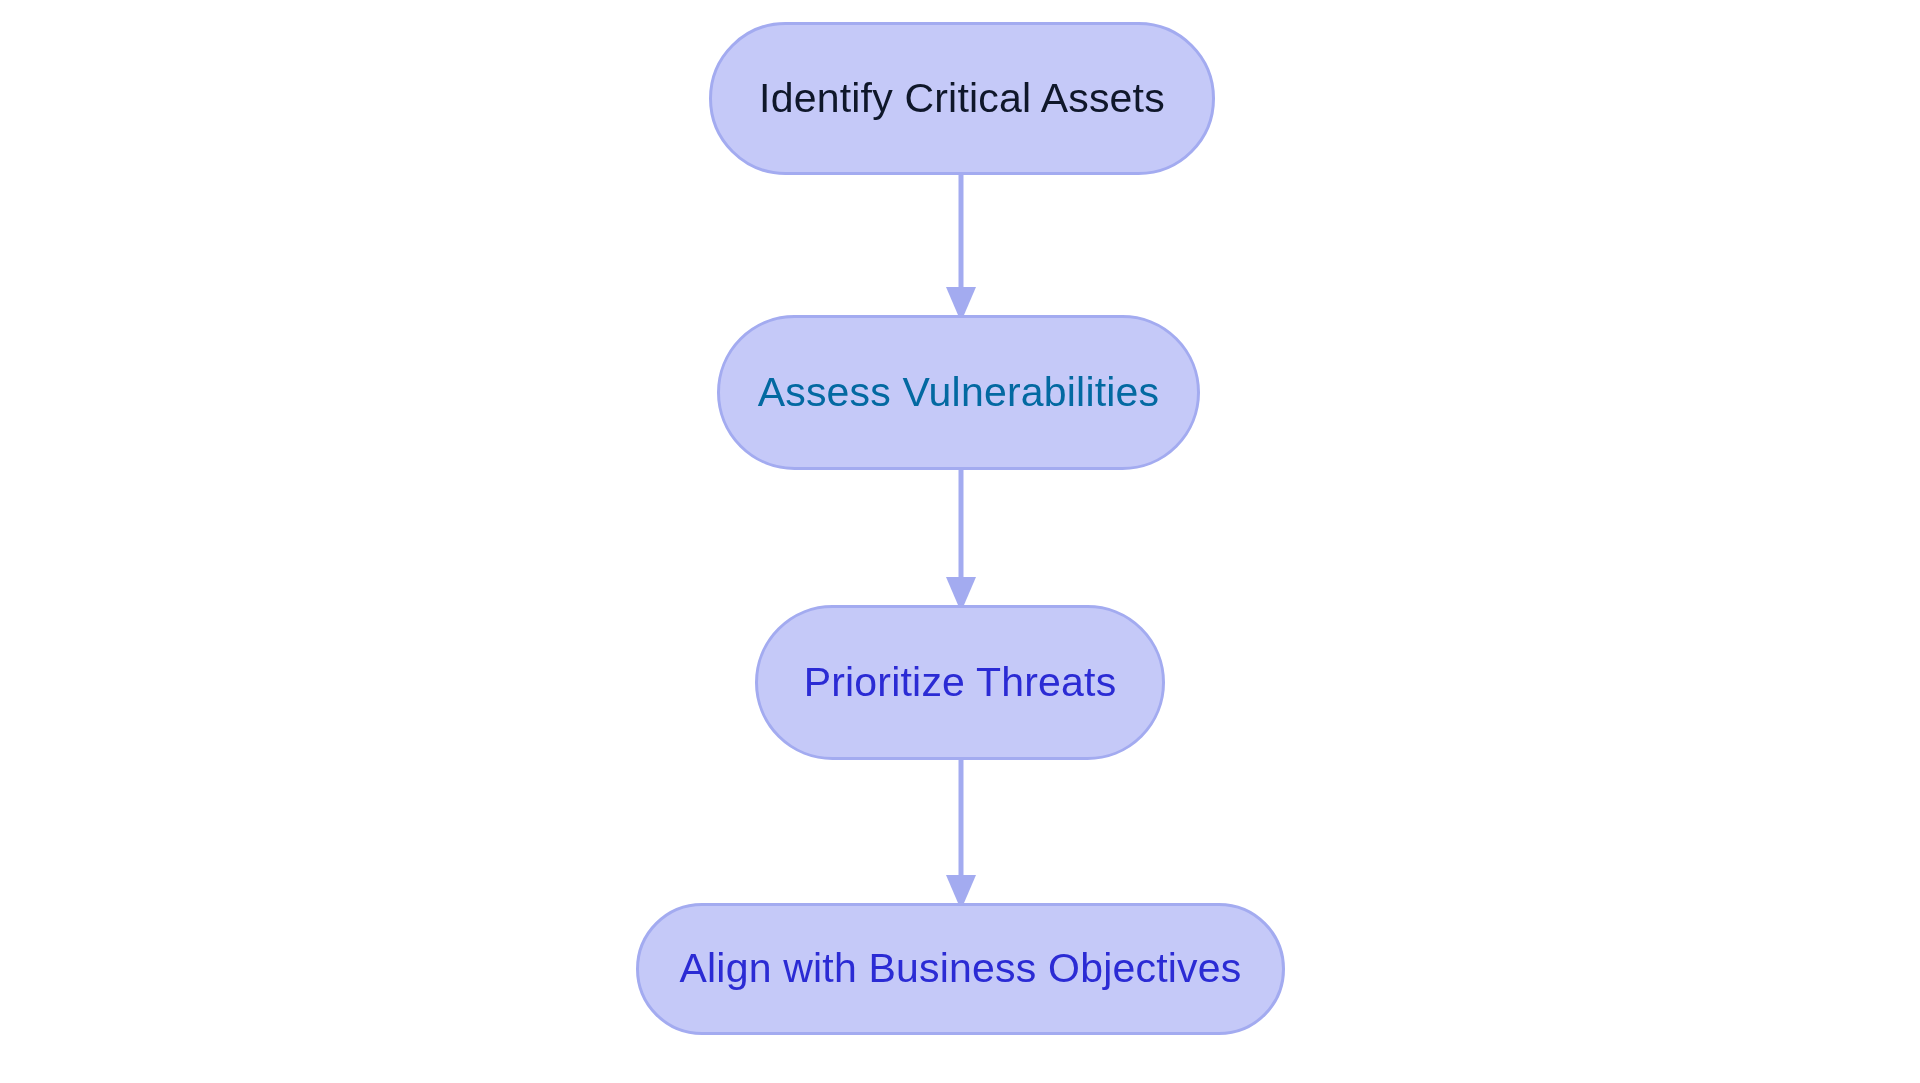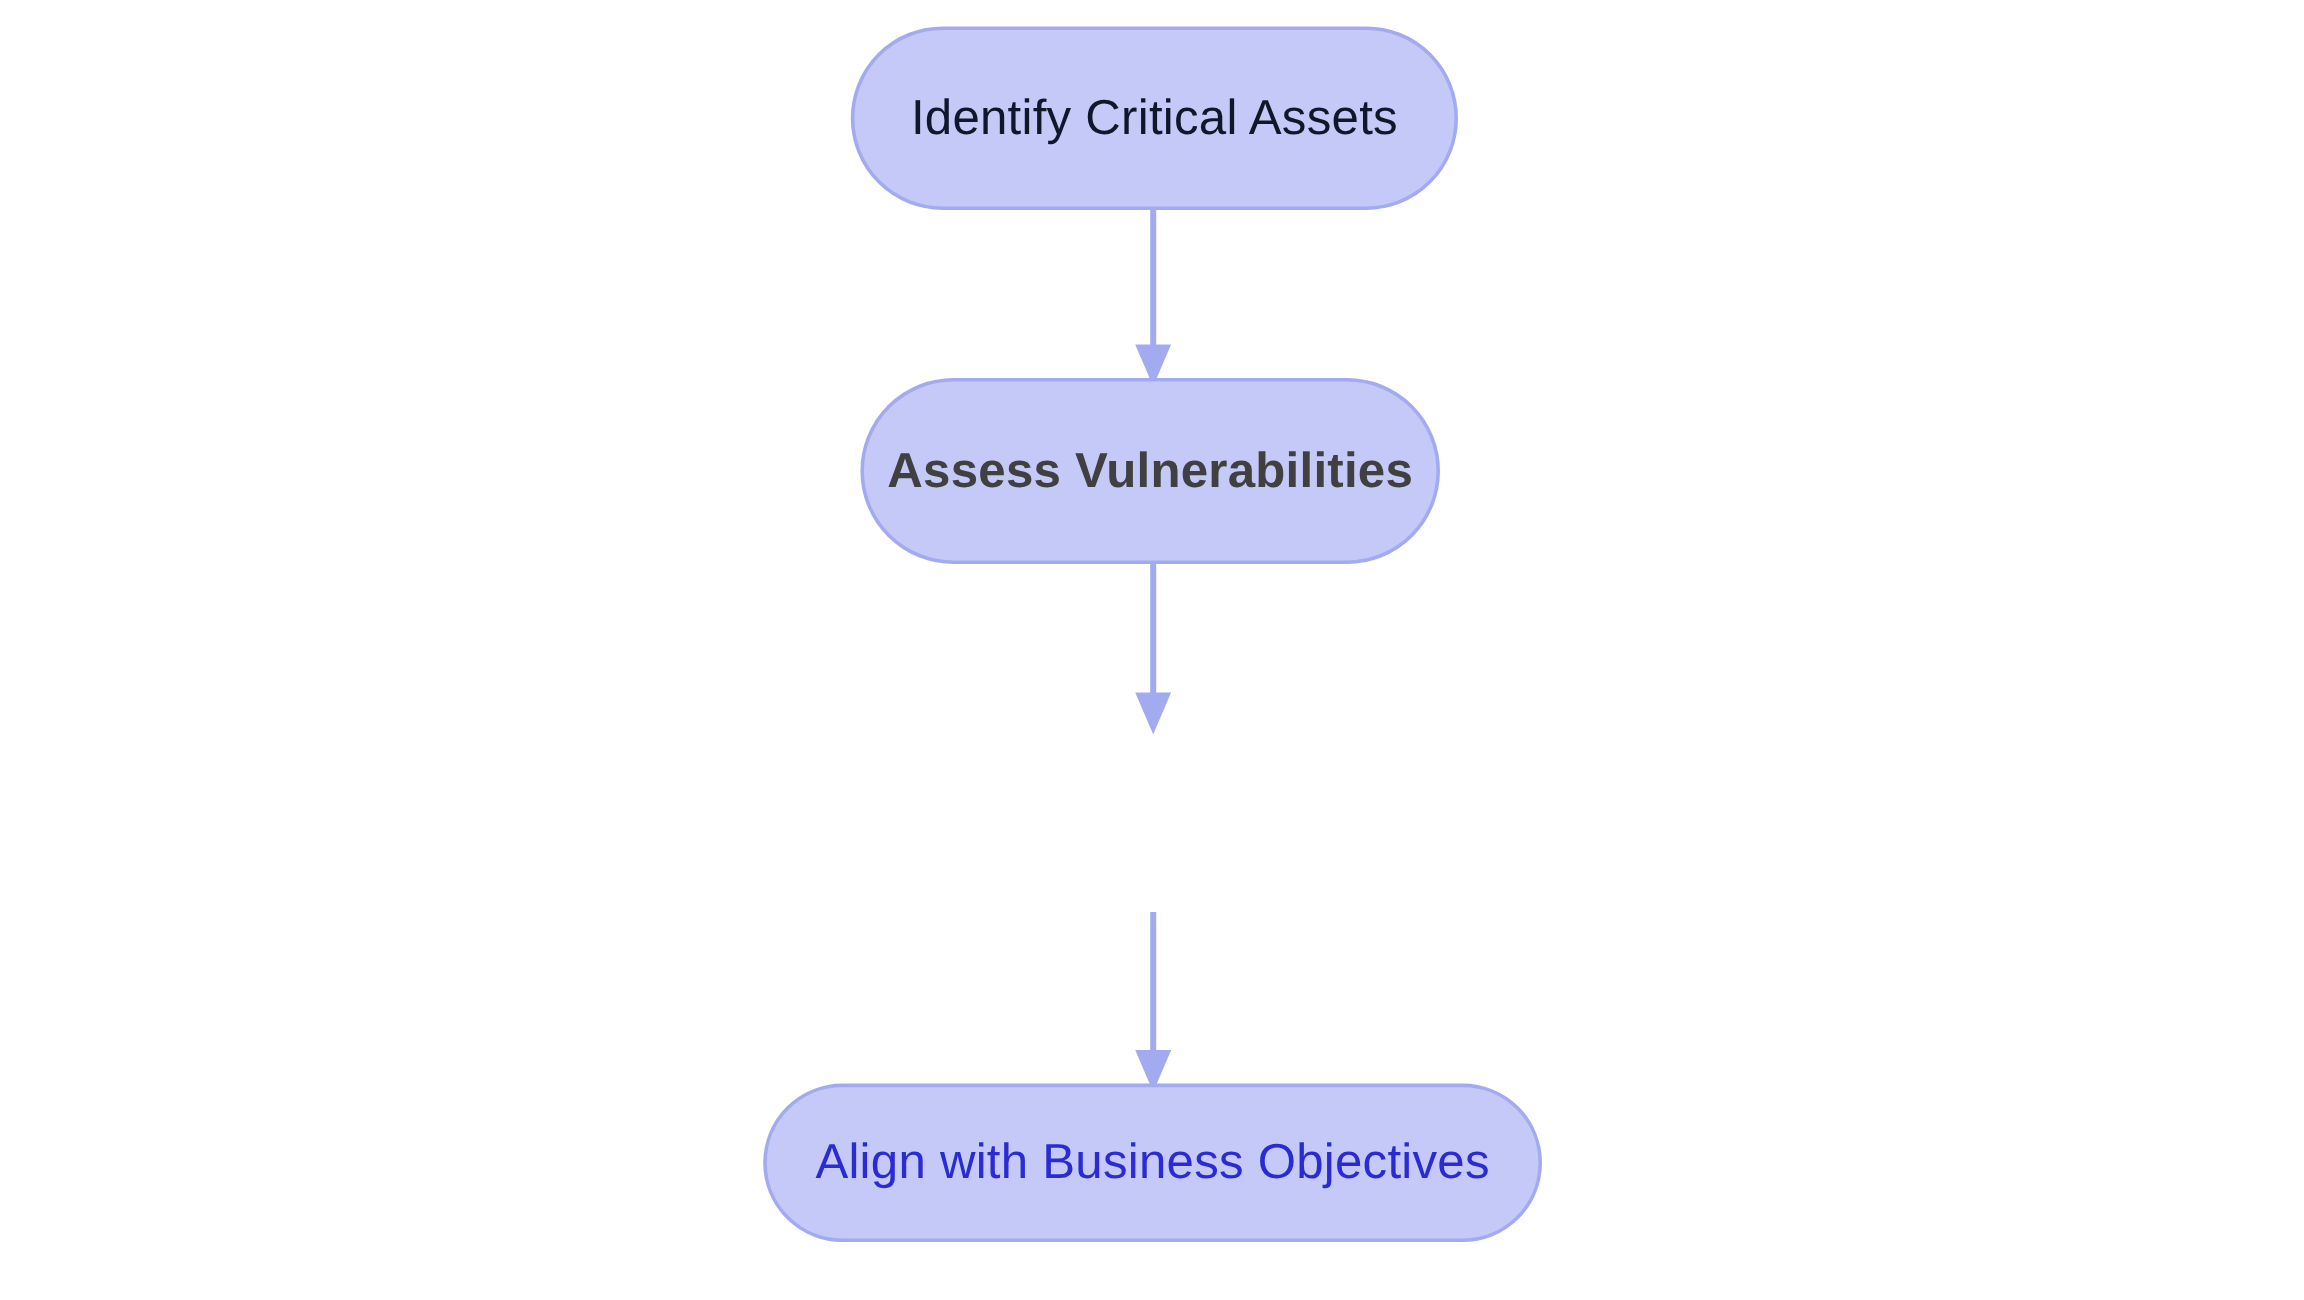--- a/index.html
+++ b/index.html
@@ -69,21 +69,24 @@
     <line x1="961" y1="470" x2="961" y2="578" stroke="#a3abf0" stroke-width="5" marker-end="url(#arrowhead)"></line>
 
     <line x1="961" y1="760" x2="961" y2="876" stroke="#a3abf0" stroke-width="5" marker-end="url(#arrowhead)"></line>
   </svg>
 
   <div class="flow-node node-1" style="background:#c5c9f8;border-color:#a3abf0;">
     <span class="flow-node-label" style="color:#0f172a;">Identify Critical Assets</span>
   </div>
 
   <div class="flow-node node-2" style="background:#c5c9f8;border-color:#a3abf0;">
-    <span class="flow-node-label" style="color:#404040;font-weight:bold;">Assess Vulnerabilities</span>
+    <span class="flow-node-label" style="color:#0369a1;">Assess Vulnerabilities</span>
   </div>
 
+  <div class="flow-node node-3" style="background:#c5c9f8;border-color:#a3abf0;">
+    <span class="flow-node-label" style="color:#2b2bd4;">Prioritize Threats</span>
+  </div>
 
   <div class="flow-node node-4" style="background:#c5c9f8;border-color:#a3abf0;">
     <span class="flow-node-label" style="color:#2b2bd4;">Align with Business Objectives</span>
   </div>
 
 </div>
 
 </body></html>

